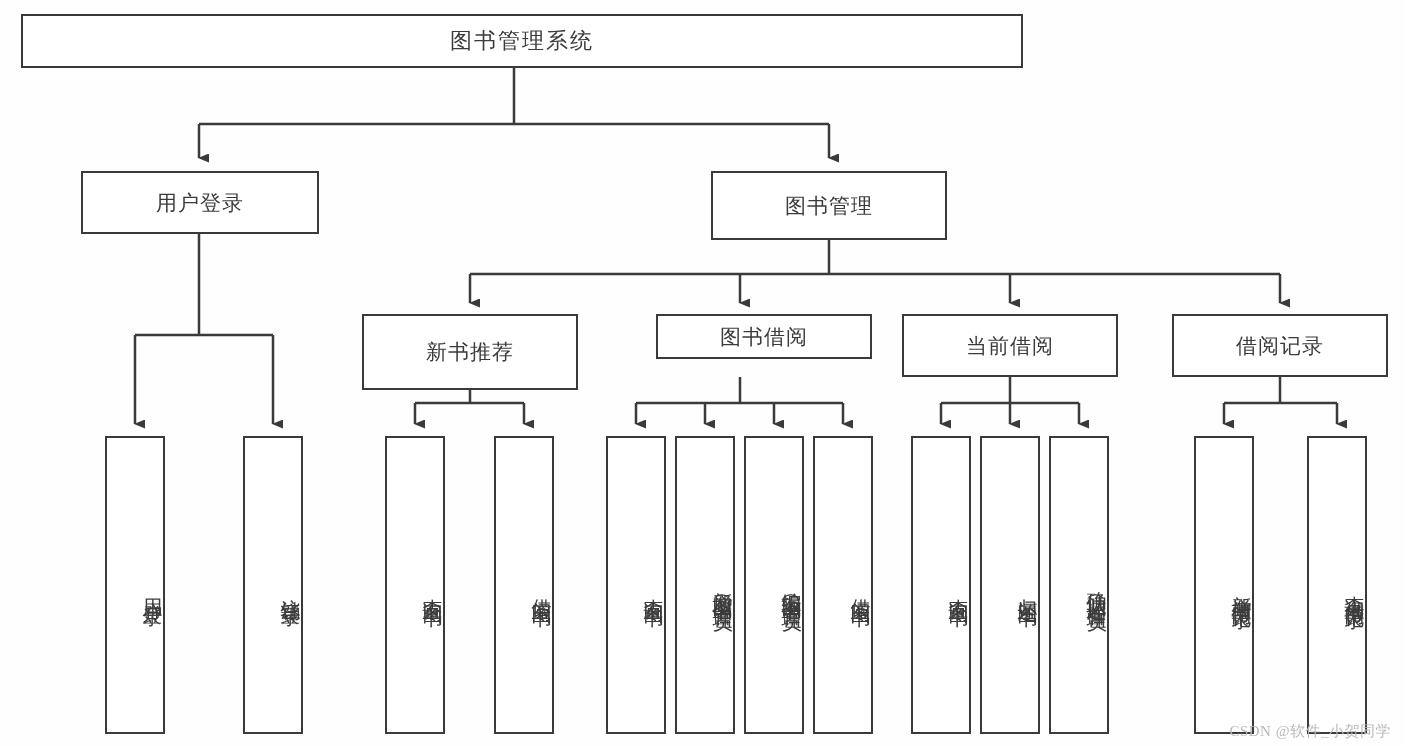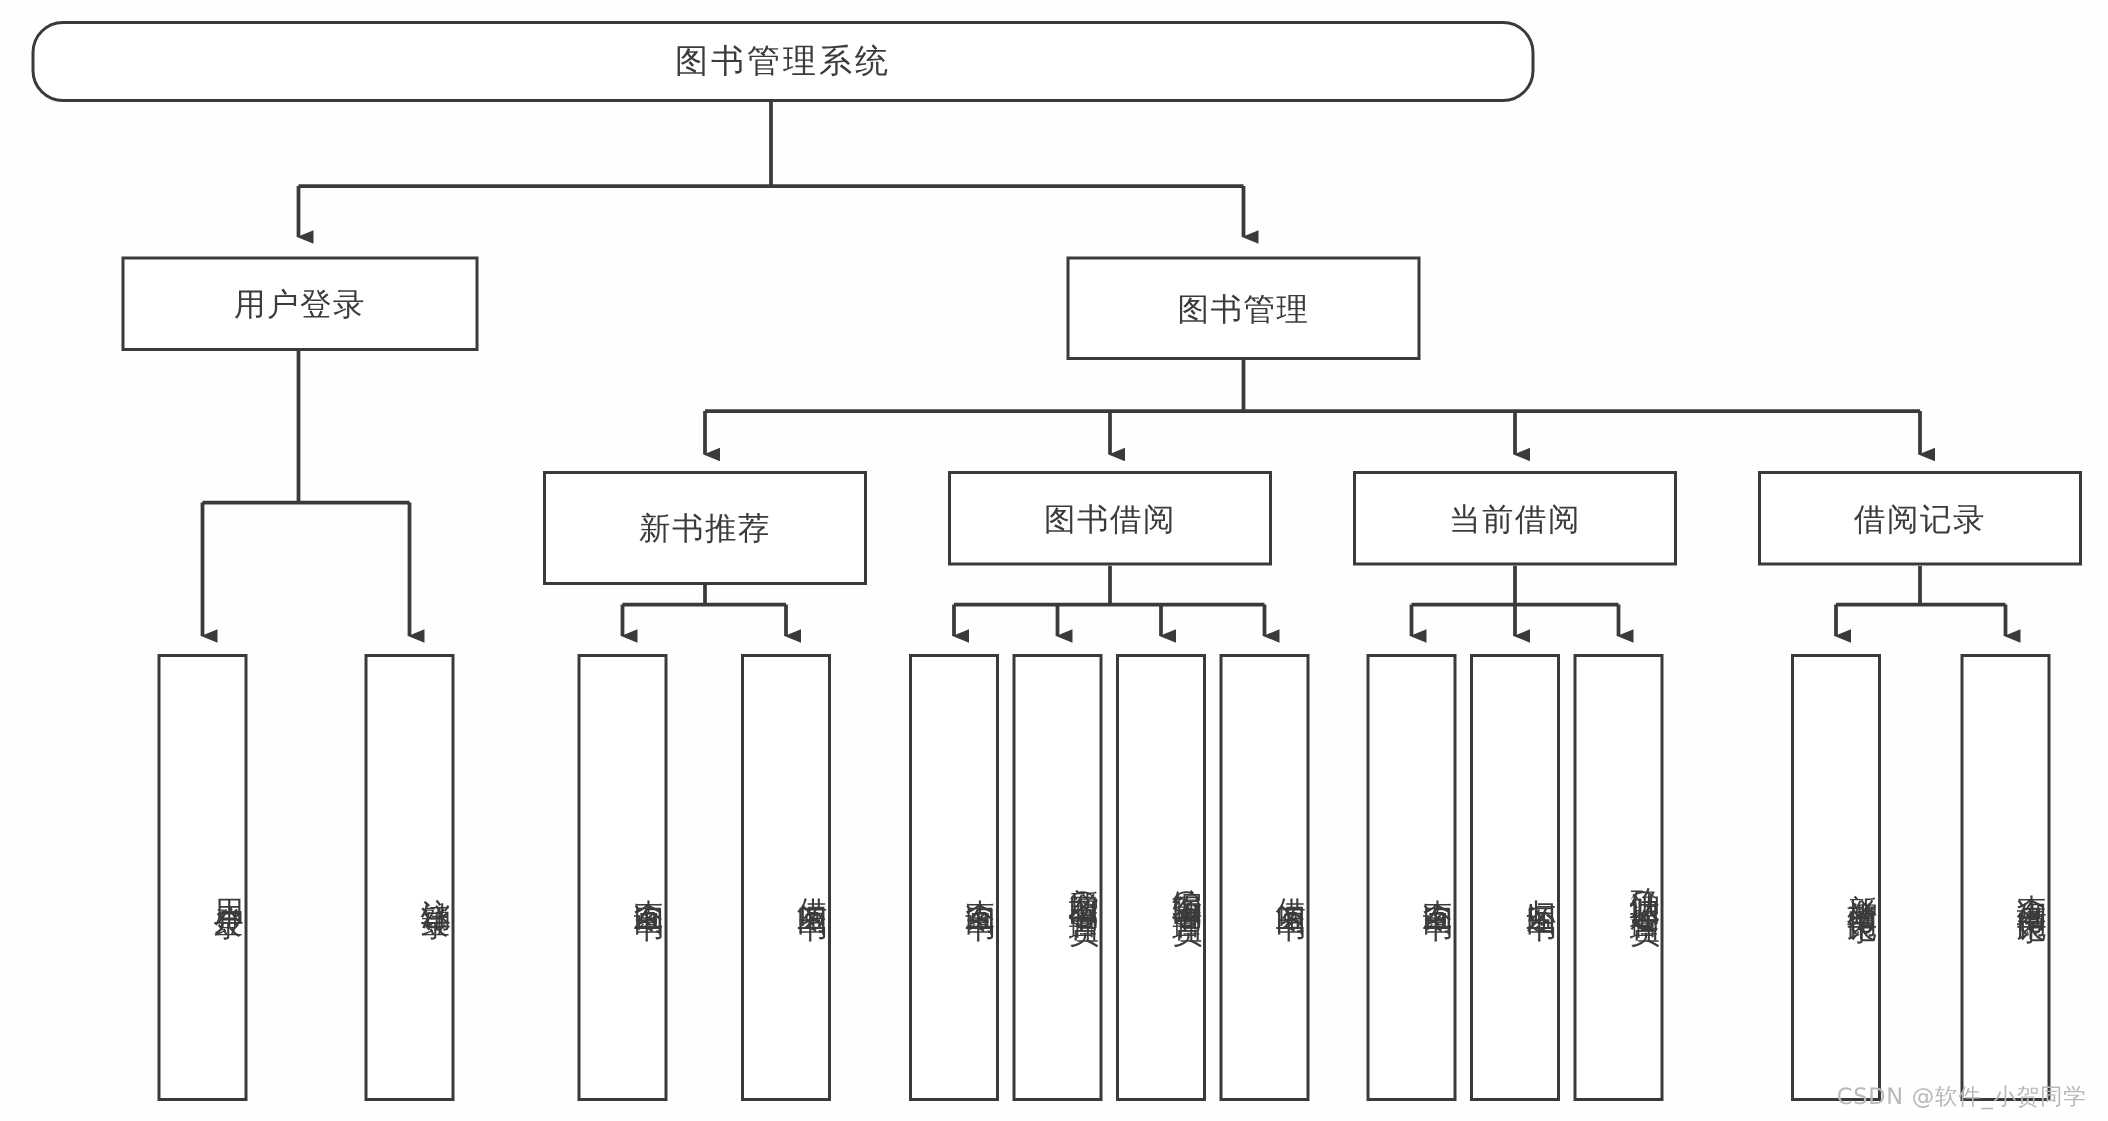--- a/index.html
+++ b/index.html
@@ -4,26 +4,26 @@
 <style>
   html,body{margin:0;padding:0;background:#ffffff;}
   body{width:1405px;height:747px;overflow:hidden;
        font-family:"DejaVu Sans","Liberation Sans",sans-serif;}
   #stage{position:relative;width:1405px;height:747px;background:#fefefe;}
   svg.wires{position:absolute;left:0;top:0;width:1405px;height:747px;}
   .node{position:absolute;box-sizing:border-box;background:#ffffff;
         border:2.5px solid #3a3a3a;display:flex;align-items:center;
         justify-content:center;color:#3b3b3b;}
   .node.h{font-size:21px;letter-spacing:1px;}
-  .node.title{font-size:22px;letter-spacing:2px;border-radius:21px;}
+  .node.title{font-size:22px;letter-spacing:2px;}
   .node.v{writing-mode:vertical-rl;text-orientation:upright;
           font-size:20px;letter-spacing:3px;padding-top:8px;
           align-items:flex-start;justify-content:center;line-height:1.05;}
   .watermark{position:absolute;right:14px;bottom:6px;font-size:15px;
-             color:#b9b9b9;letter-spacing:.5px;white-space:nowrap;}
+             color:#b9b9b9;letter-spacing:.5px;white-space:nowrap;font-family:Liberation Serif, serif;}
 </style>
 </head>
 <body>
 
 <div id="stage">
 
   <svg class="wires" viewBox="0 0 1405 747" xmlns="http://www.w3.org/2000/svg">
     <defs>
       <marker id="ar" markerWidth="9" markerHeight="11" refX="4.5" refY="10" orient="auto" markerUnits="userSpaceOnUse">
         <path d="M0,0 L9,0 L4.5,11 Z" fill="#3a3a3a"></path>
@@ -82,21 +82,21 @@
   </div>
 
   <div class="node h" style="left:711px;top:171px;width:236px;height:69px;">
     <span>图书管理</span>
   </div>
 
   <div class="node h" style="left:362px;top:314px;width:216px;height:76px;">
     <span>新书推荐</span>
   </div>
 
-  <div class="node h" style="left:632px;top:314px;width:216px;height:63px;">
+  <div class="node h" style="left:656px;top:314px;width:216px;height:45px;">
     <span>图书借阅</span>
   </div>
 
   <div class="node h" style="left:1172px;top:314px;width:216px;height:63px;">
     <span>借阅记录</span>
   </div>
 
   <div class="node h" style="left:902px;top:314px;width:216px;height:63px;">
     <span>当前借阅</span>
   </div>

